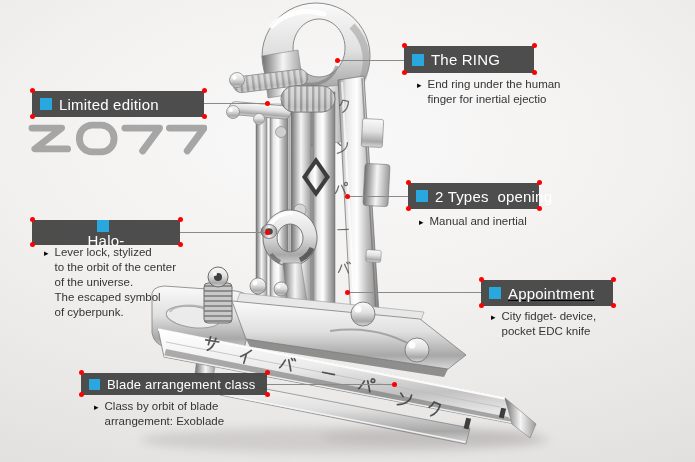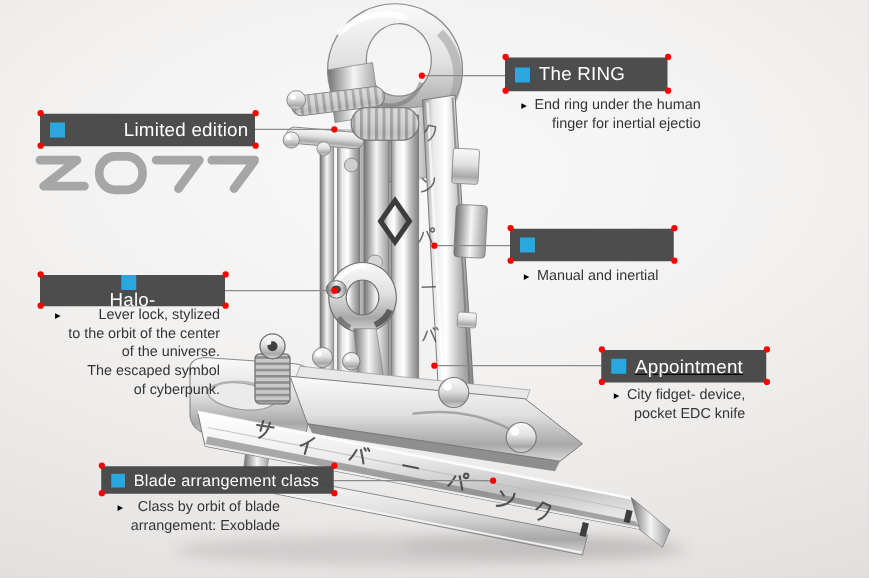--- a/index.html
+++ b/index.html
@@ -21,21 +21,21 @@
   .sq{width:12px;height:12px;flex:none;background:var(--accent_cyan,#29a8e0);margin-right:7px;}
   .label-text{color:var(--label_text,#fff);font-size:15px;white-space:pre;letter-spacing:.2px;}
   .box.small .label-text{font-size:13px;}
   .box.small .sq{width:11px;height:11px;}
   .dot{position:absolute;width:5px;height:5px;border-radius:50%;background:var(--marker_red,#ff0000);}
   .c{position:absolute;width:5px;height:5px;border-radius:50%;background:var(--marker_red,#ff0000);}
   .tl{left:-2px;top:-3px}.tr{right:-3px;top:-3px}.bl{left:-2px;bottom:-2px}.br{right:-3px;bottom:-2px}
   .leader{position:absolute;height:1px;background:var(--leader_gray,#8a8a8a);}
   .desc{position:absolute;display:flex;gap:6px;color:var(--desc_text,#343434);font-size:11.5px;line-height:15px;}
   .bullet{font-family:"DejaVu Sans",sans-serif;font-size:9px;line-height:15px;color:#000;margin-top:1px;}
-  .desc-text{white-space:pre-line;text-align:right;}
+  .desc-text{white-space:pre-line;}
   
   .kana{stroke:#3a3a3a;stroke-width:1.5;fill:none;stroke-linecap:round;opacity:.85;}
   .kana2{stroke:#4a4a4a;stroke-width:1.3;fill:none;stroke-linecap:round;opacity:.8;}
 </style>
 </head>
 <body>
 
 <div class="stage">
 
   <svg class="photo-svg" width="695" height="462" viewBox="0 0 695 462" aria-hidden="true">
@@ -264,39 +264,40 @@
     <div class="desc" style="left:417px;top:77px;">
       <span class="bullet">▸</span>
       <div class="desc-text">End ring under the human
 finger for inertial ejectio</div>
     </div>
   </div>
 
   <div>
     <div class="leader" style="left:204px;top:103px;width:64px;"></div>
     <div class="dot" style="left:265px;top:101px;"></div>
-    <div class="box" style="left:32px;top:91px;width:172px;height:26px;gap:40px;">
+    <div class="box" style="left:32px;top:91px;width:172px;height:26px;">
       <i class="c tl"></i>
         <i class="c tr"></i>
       <i class="c bl"></i>
         <i class="c br"></i>
       <span class="sq"></span>
       <span class="label-text">Limited edition</span>
     </div>
   </div>
 
   <div>
     <div class="leader" style="left:348px;top:196px;width:60px;"></div>
     <div class="dot" style="left:345px;top:194px;"></div>
     <div class="box" style="left:408px;top:183px;width:131px;height:26px;">
       <i class="c tl"></i>
         <i class="c tr"></i>
       <i class="c bl"></i>
         <i class="c br"></i>
       <span class="sq"></span>
+      <span class="label-text">2 Types  opening</span>
     </div>
     <div class="desc" style="left:419px;top:214px;">
       <span class="bullet">▸</span>
       <div class="desc-text">Manual and inertial</div>
     </div>
   </div>
 
   <div>
     <div class="leader" style="left:180px;top:232px;width:88px;"></div>
     <div class="dot" style="left:265px;top:230px;"></div>

